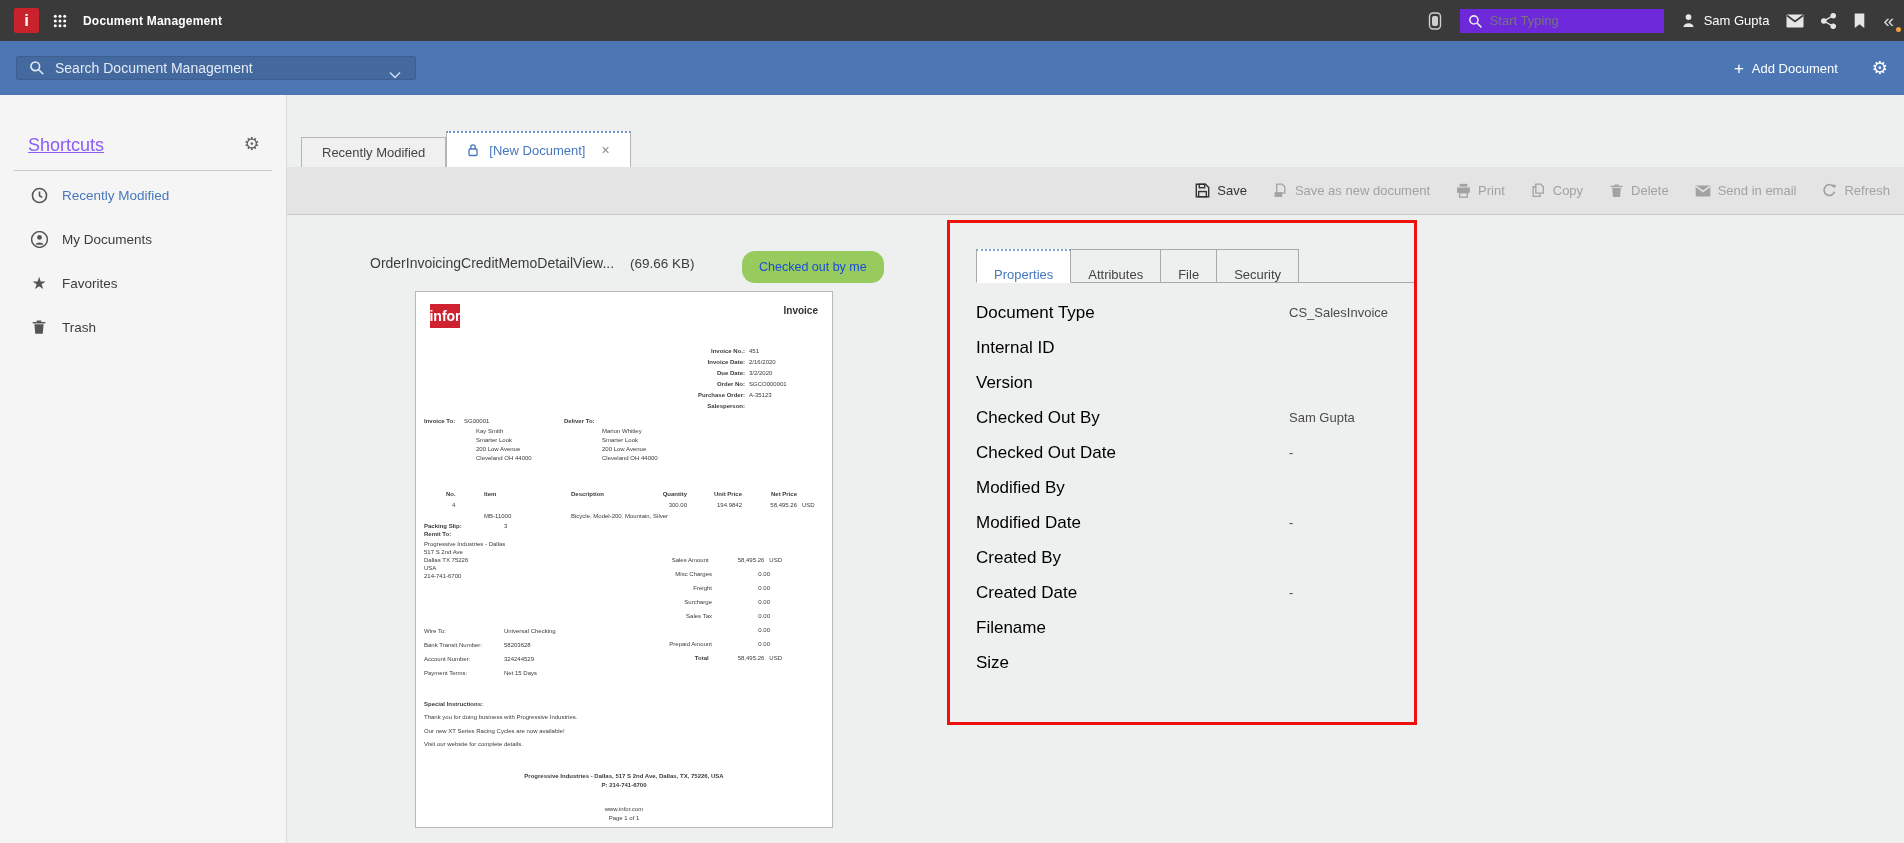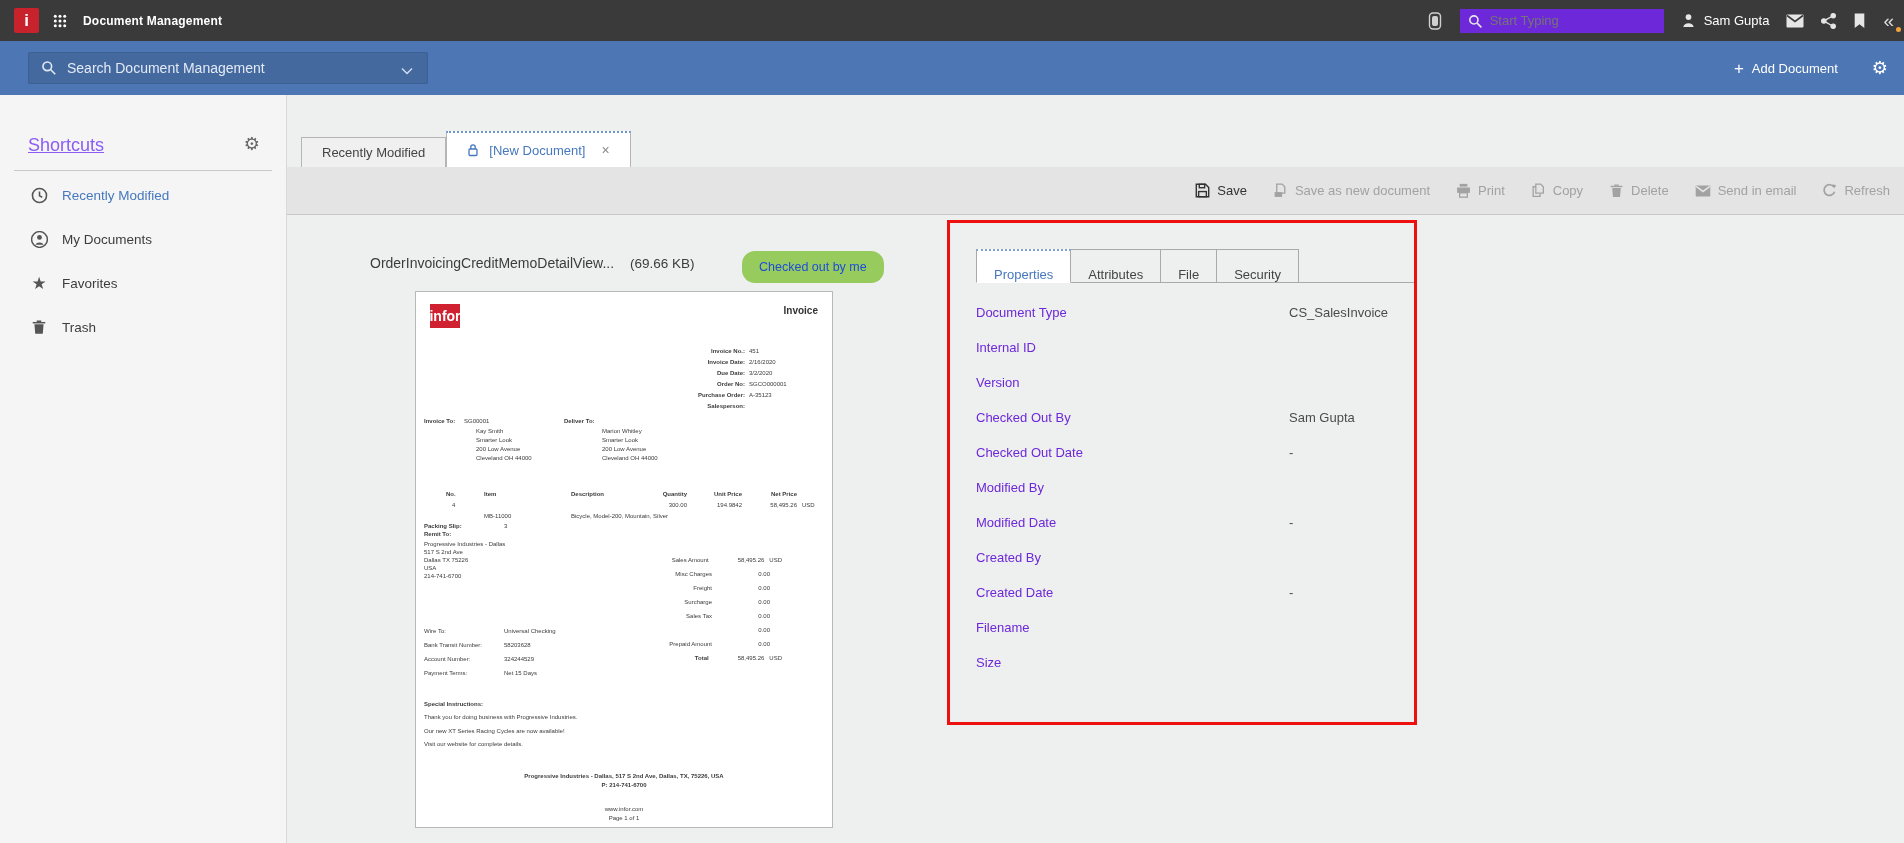--- a/index.html
+++ b/index.html
@@ -19,21 +19,21 @@
   .top-search input { width:100%; height:100%; background:transparent; border:none; outline:none;
     color:#c9c9c9; font-size:13px; padding-left:30px; font-family:inherit; }
   .top-search .mag { position:absolute; left:8px; top:5px; }
   .user { display:flex; align-items:center; gap:8px; font-size:13px; color:#fff; }
   .chev-collapse { font-size:19px; color:#ddd; line-height:1; }
   .notif-dot { position:absolute; right:3px; top:27px; width:5px; height:5px; border-radius:50%; background:#f1a33c; }
 
   
   .bluebar { position:absolute; left:0; top:41px; width:1904px; height:54px; background:#4d77b4;
     display:flex; align-items:center; padding:0 16px; }
-  .blue-search { position:relative; margin-left:12px; width:400px; height:32px; background:#44699f;
+  .blue-search { position:relative; margin-left:0; width:400px; height:24px; background:#44699f;
     border:1px solid #3c5e90; border-radius:2px; display:flex; align-items:center; color:#e3eaf6; }
   .blue-search .mag { margin:0 10px 0 12px; }
   .blue-search .bs-label { font-size:14px; color:#e3eaf6; }
   .blue-search .chev { position:absolute; right:14px; top:14px; }
   .blue-right { margin-left:auto; display:flex; align-items:center; gap:34px; color:#fff; }
   .add-doc { display:flex; align-items:center; gap:8px; font-size:13px; color:#fff; }
   .add-doc .plus { font-size:17px; font-weight:400; line-height:1; }
   .gear-glyph { font-size:18px; line-height:1; }
 
   
@@ -75,21 +75,21 @@
 
   
   .panel { position:absolute; left:660px; top:125px; width:470px; height:505px; border:3px solid #ee0f0f; }
   .ptabs { display:flex; align-items:stretch; margin:26px 0 0 26px; border-bottom:1px solid #a9a9a9; }
   .ptab { border:1px solid #a9a9a9; border-left:none; height:34px; margin-bottom:-1px;
     display:flex; align-items:flex-end; padding:0 17px; font-size:13px; color:#444; cursor:pointer; background:transparent; }
   .ptab:first-child { border-left:1px solid #a9a9a9; }
   .ptab.active { background:#fff; border-bottom:1px solid #fff; border-top:2px dotted #7ea0d6; color:#4678bd; }
   .pfields { position:absolute; left:26px; right:18px; top:72px; }
   .prow { position:absolute; left:0; right:0; height:35px; display:flex; align-items:center; }
-  .prow .pl { font-size:13px; color:#6d28d9; }
+  .prow .pl { font-size:17px; color:#000000; }
   .prow .pv { position:absolute; left:313px; font-size:13px; color:#4b4b4b; }
 
   
   .invoice { position:absolute; left:128px; top:196px; width:418px; height:537px; background:#fff;
     border:1px solid #b8b8b8; }
   .iv { position:absolute; font-size:6px; line-height:1.2; color:#3b3b3b; white-space:nowrap; }
   .ivb { font-weight:bold; }
   .iv-title { position:absolute; right:14px; top:13px; font-size:10px; font-weight:bold; color:#333; }
   .iv-logo { position:absolute; left:14px; top:12px; width:30px; height:24px; background:#cf2130;
     color:#fff; font-weight:bold; font-size:14px; display:flex; align-items:center; justify-content:center; }

